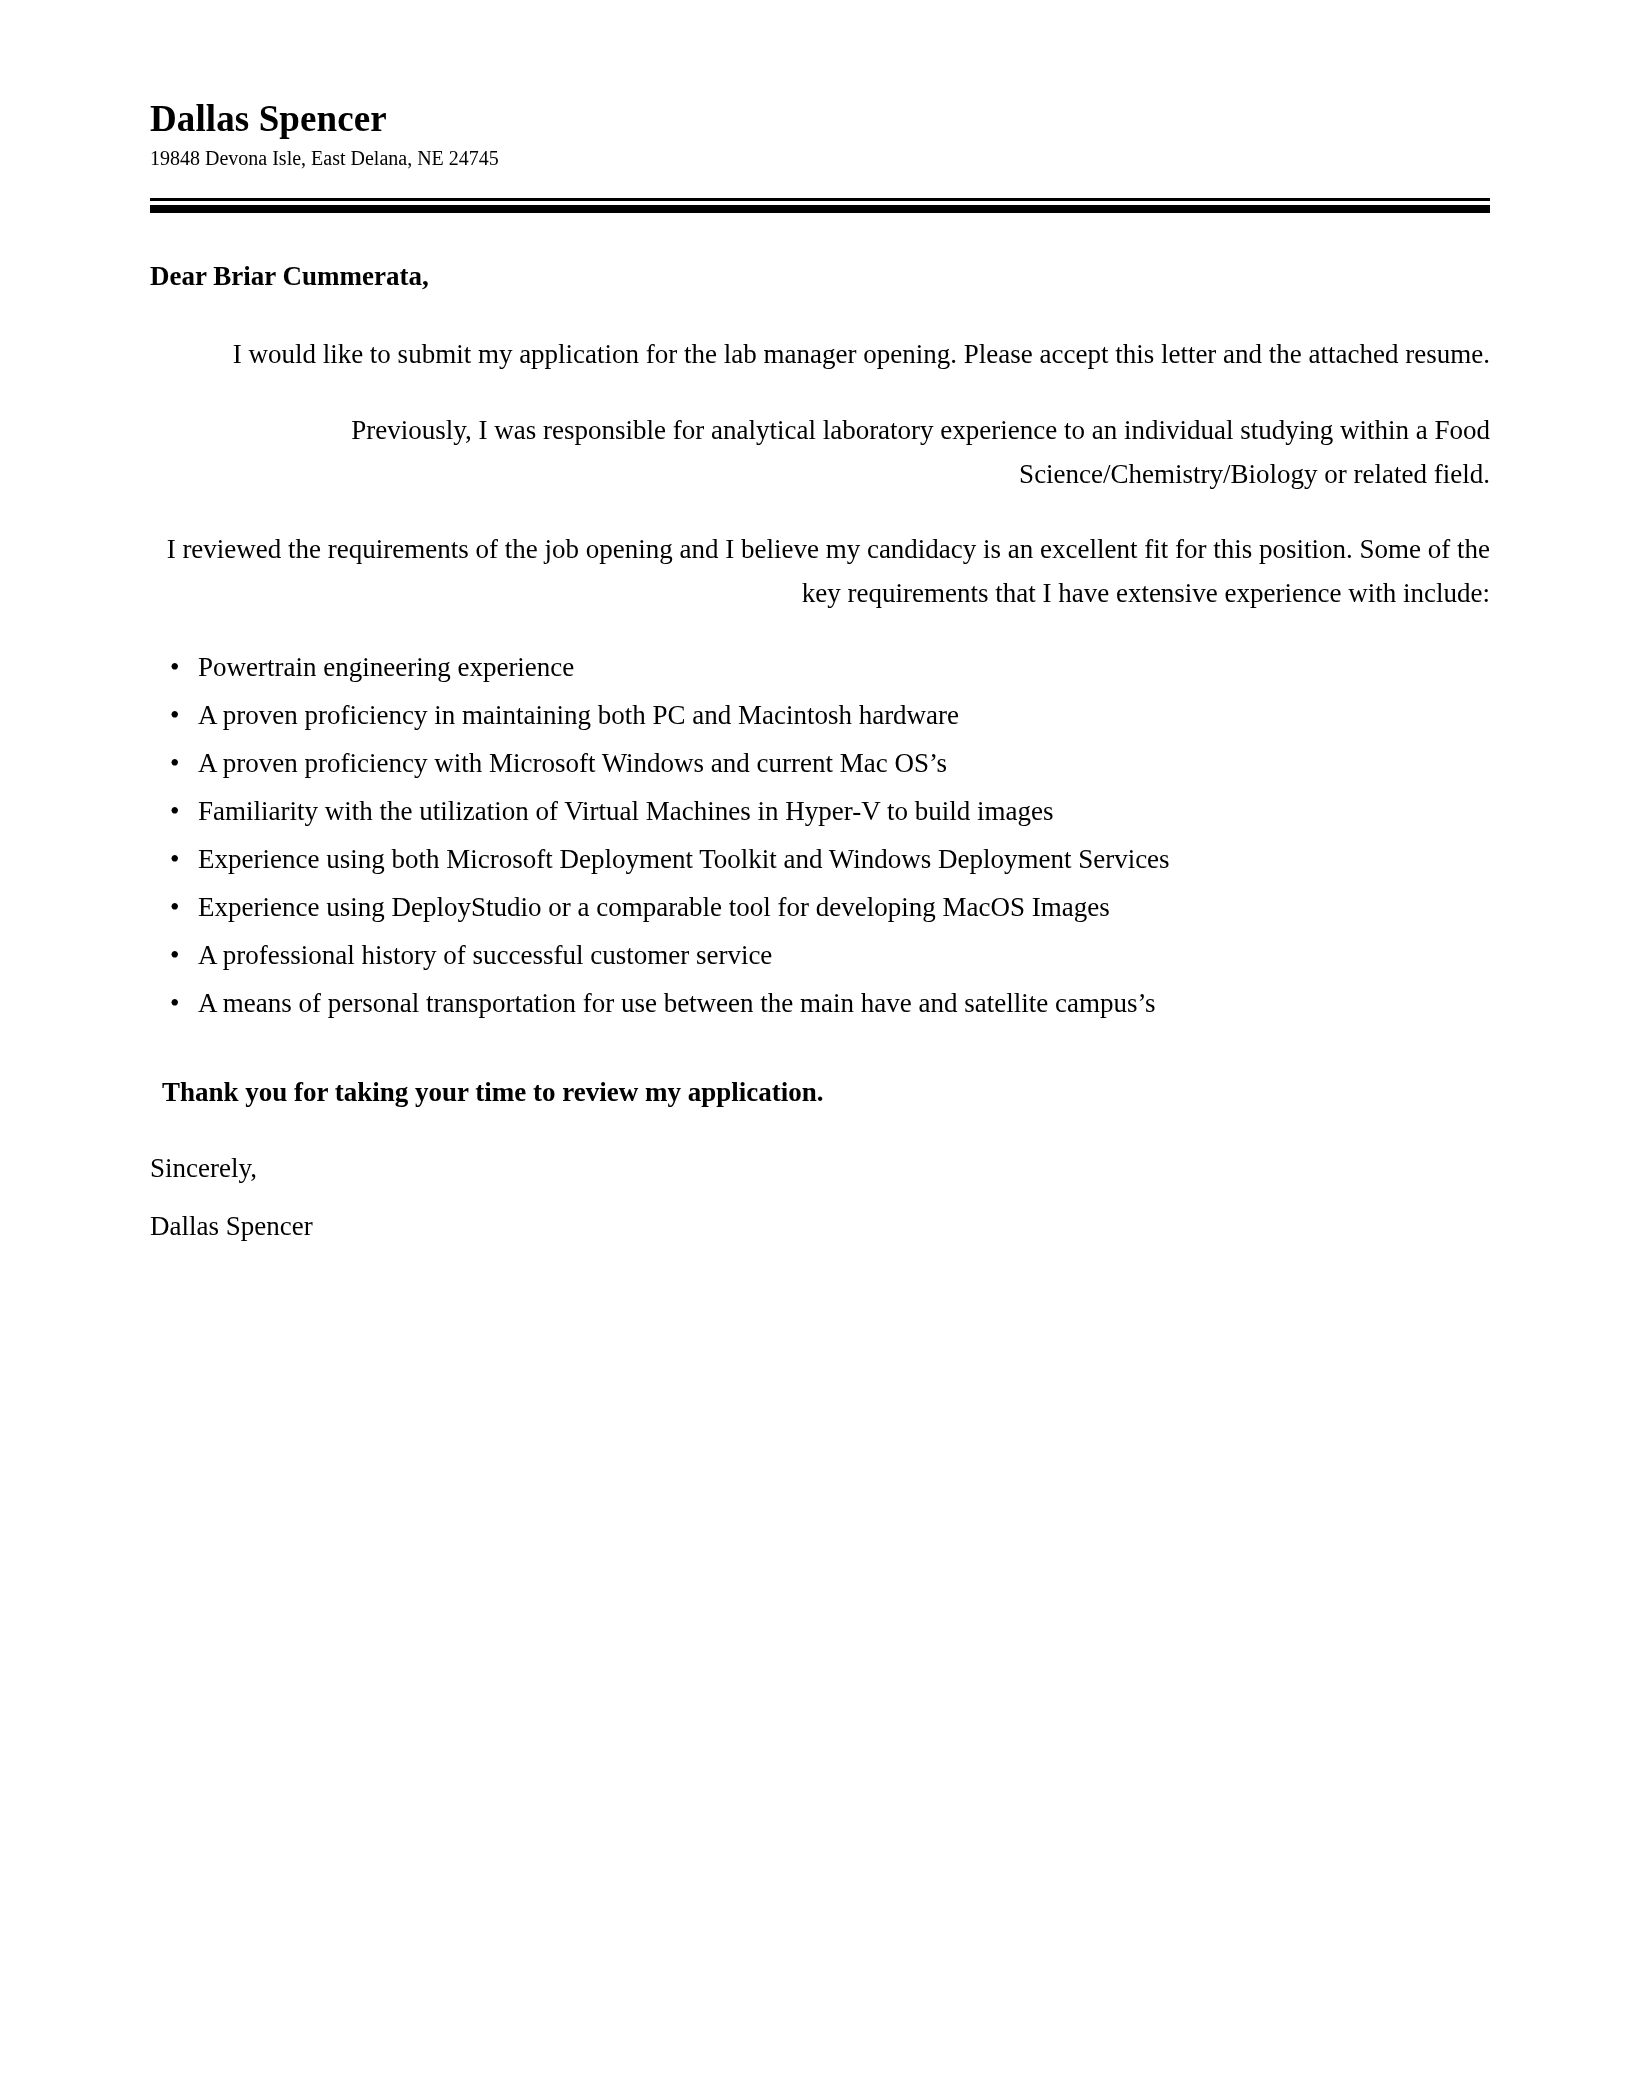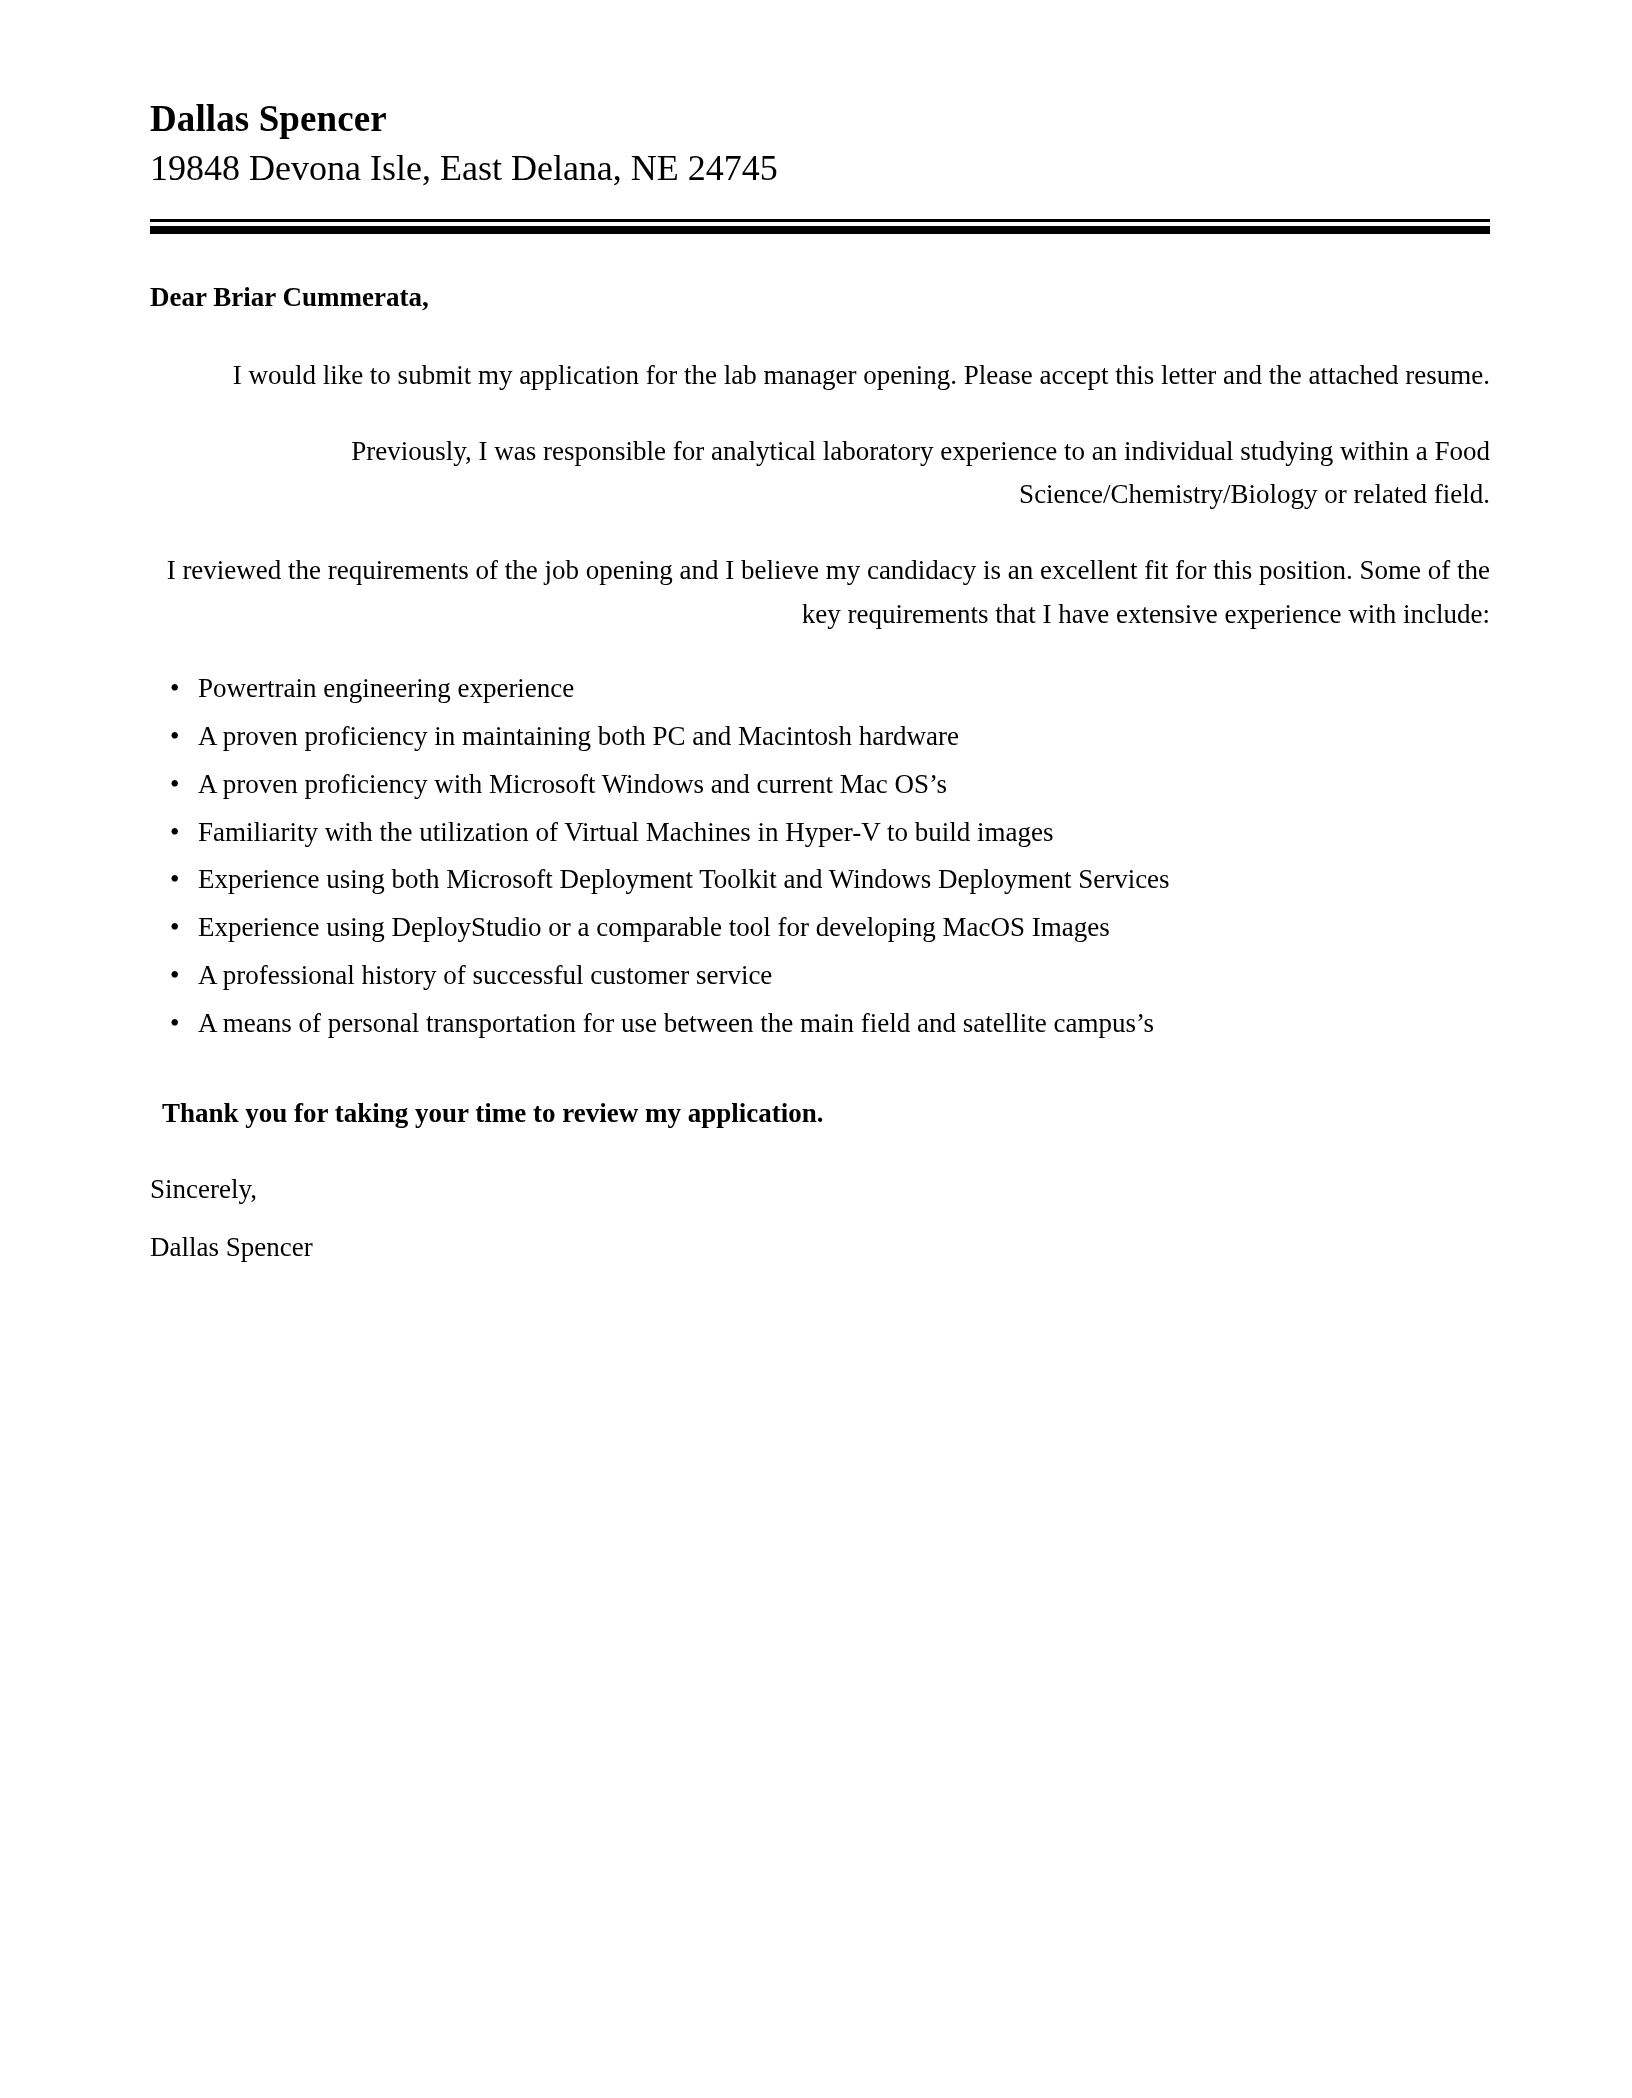--- a/index.html
+++ b/index.html
@@ -34,21 +34,21 @@
     padding-top: 98px;
   }
   .name-heading {
     font-size: 37px;
     font-weight: bold;
     letter-spacing: 0.1px;
     line-height: 1.12;
     margin: 0 0 6px 0;
   }
   .address-line {
-    font-size: 36px;
+    font-size: 20px;
     font-weight: normal;
     line-height: 1.3;
     margin: 0;
   }
 
   
   .divider {
     margin-top: 27px;
     width: 1340px;
   }
@@ -167,21 +167,21 @@
         <li class="req-item">
           <span class="bullet-glyph">•</span>
           <span>Experience using DeployStudio or a comparable tool for developing MacOS Images</span>
         </li>
         <li class="req-item">
           <span class="bullet-glyph">•</span>
           <span>A professional history of successful customer service</span>
         </li>
         <li class="req-item">
           <span class="bullet-glyph">•</span>
-          <span>A means of personal transportation for use between the main field and satellite campus’s</span>
+          <span>A means of personal transportation for use between the main have and satellite campus’s</span>
         </li>
       </ul>
 
       <p class="closing-thanks">Thank you for taking your time to review my application.</p>
 
       <p class="sign-off">Sincerely,</p>
 
       <p class="signature-name">Dallas Spencer</p>
 
     </section>

